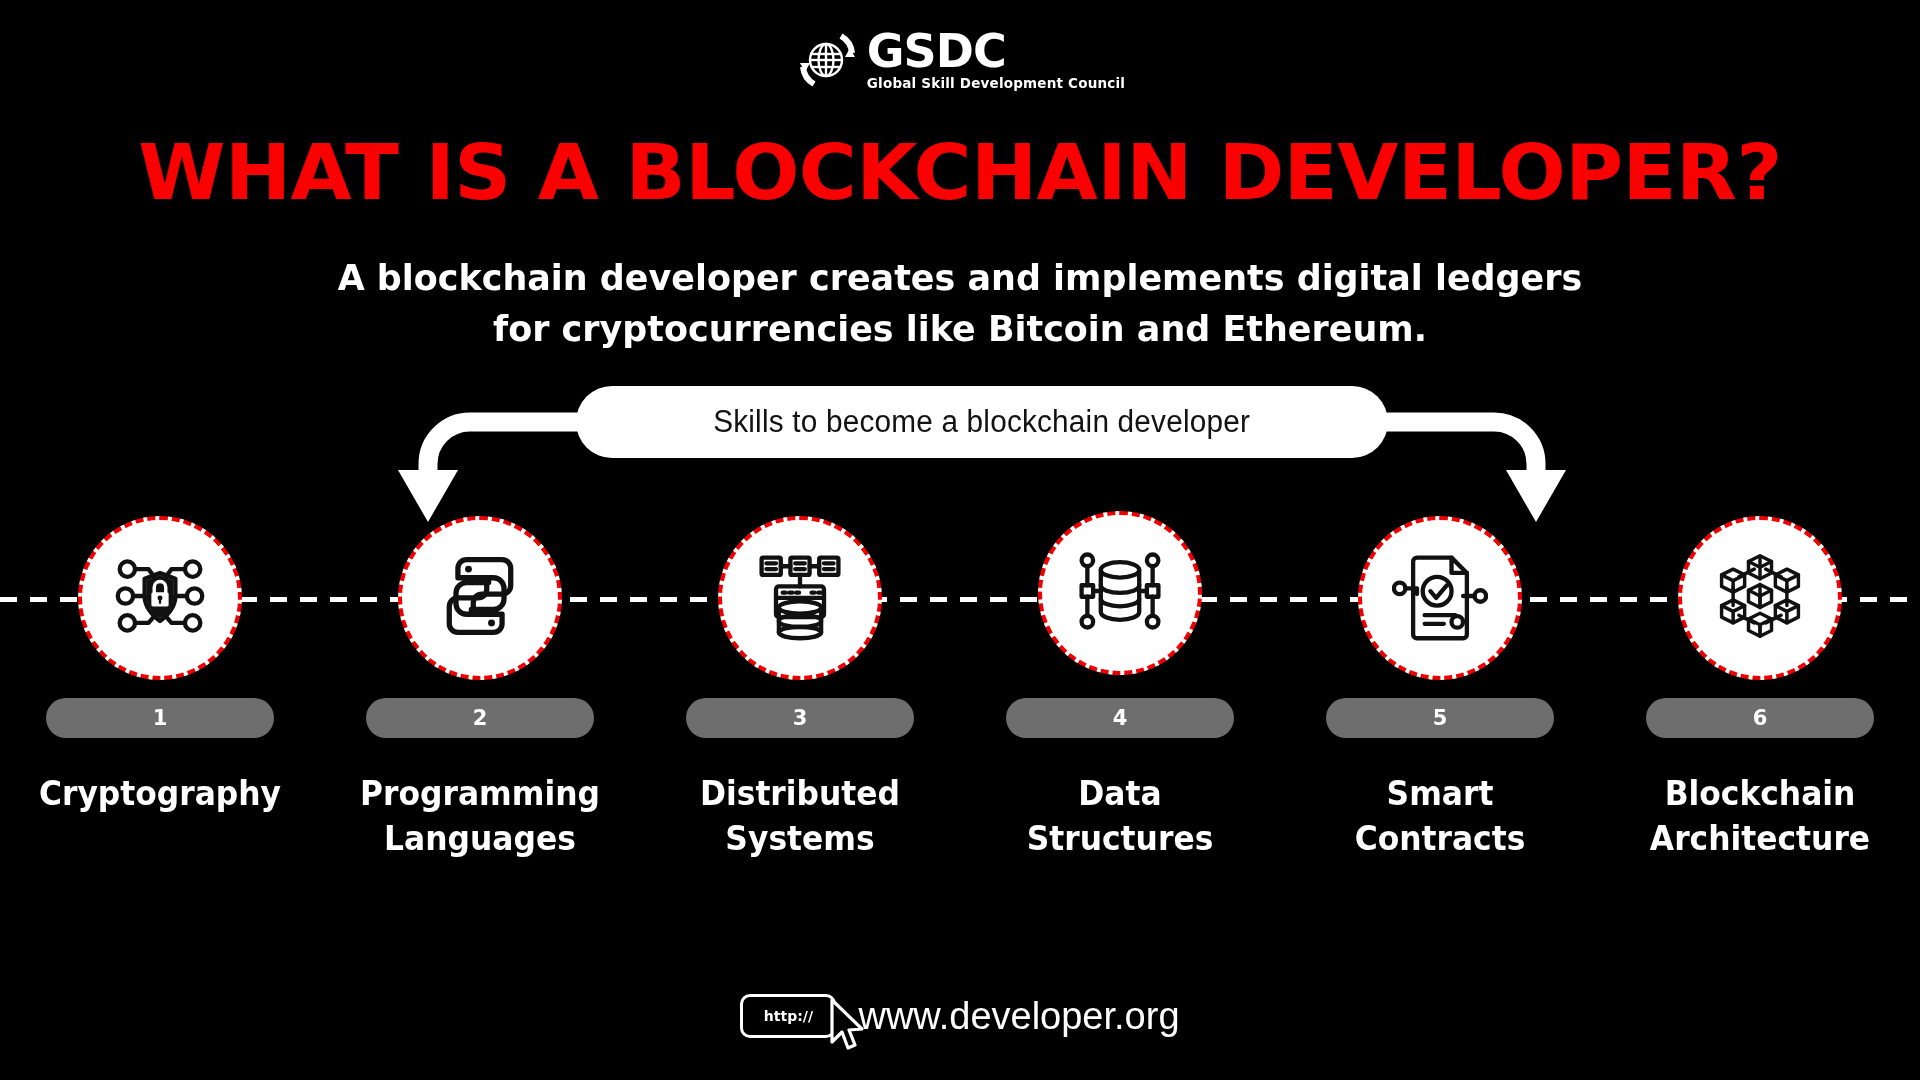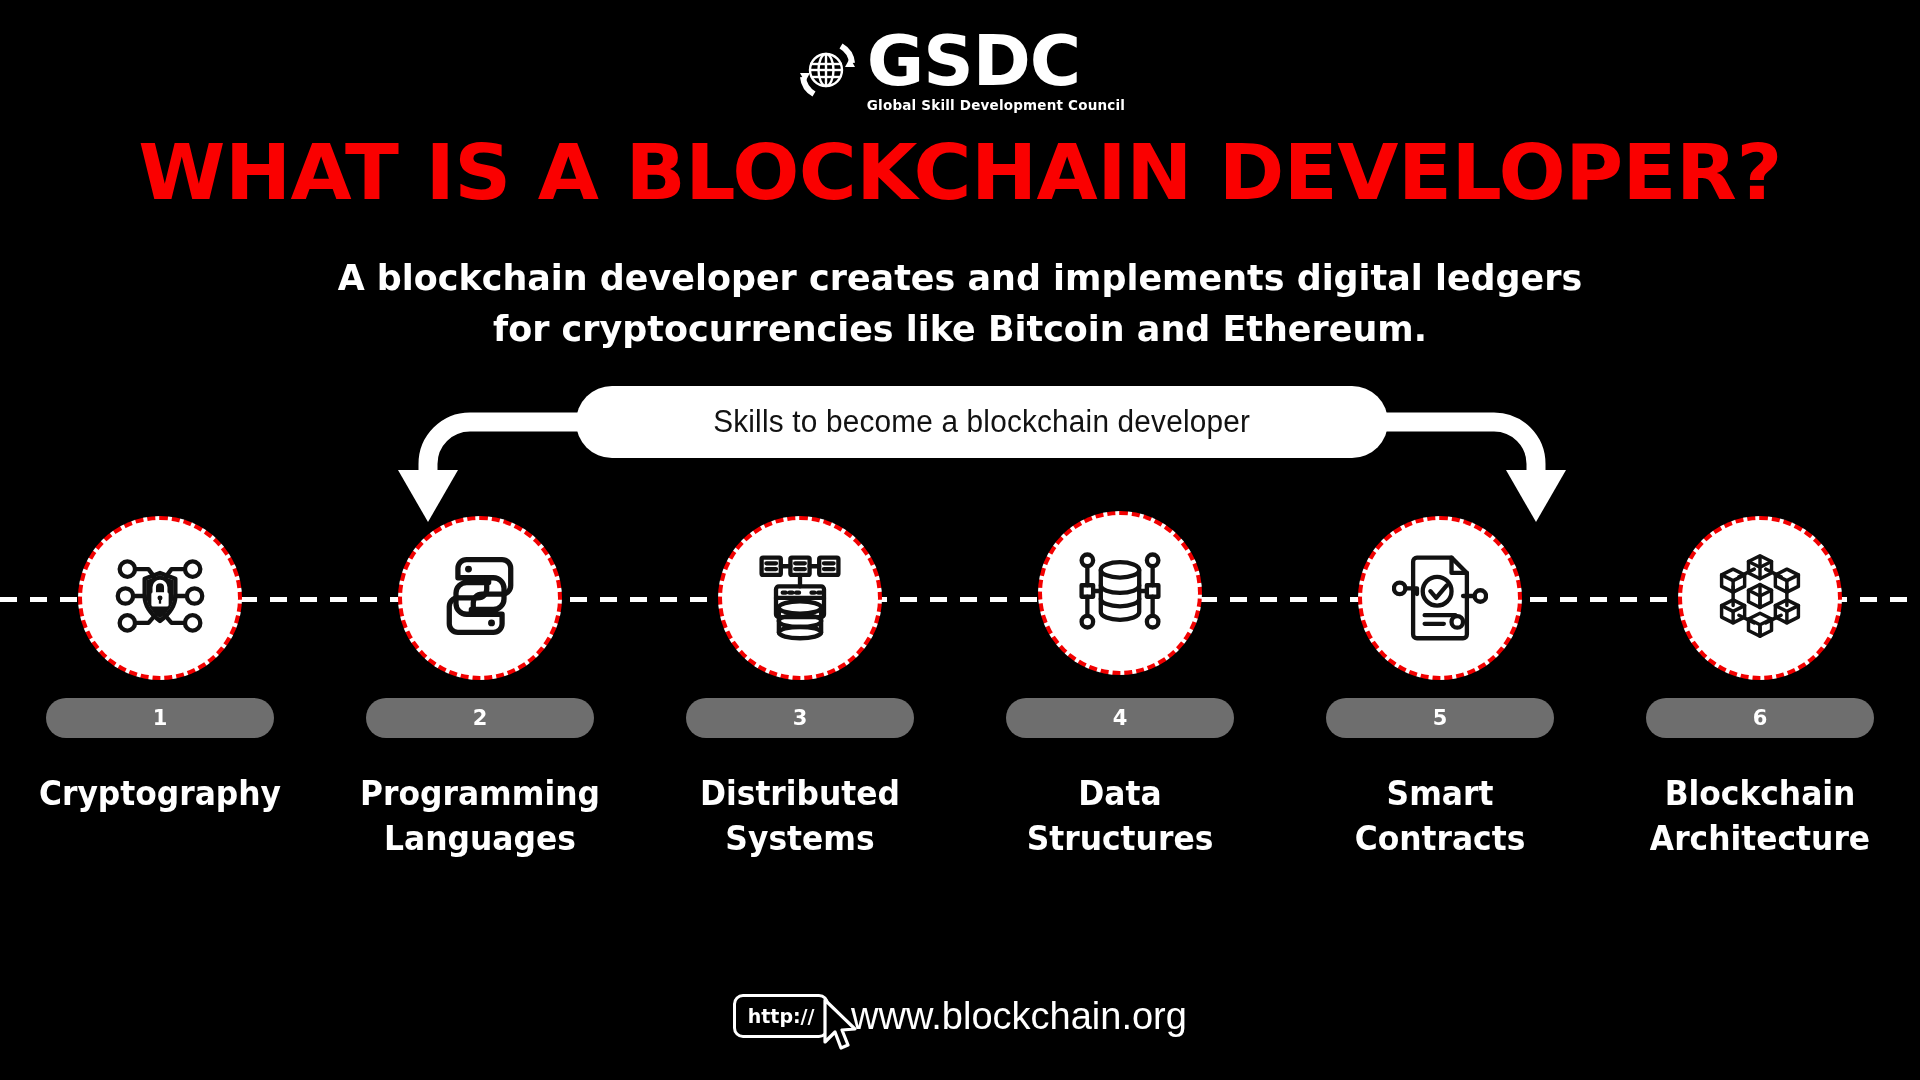--- a/index.html
+++ b/index.html
@@ -45,21 +45,21 @@
   }
   .logo-texts {
     display: flex;
     flex-direction: column;
     align-items: flex-start;
     line-height: 1;
   }
   .logo-main {
     font-family: "DejaVu Sans", sans-serif;
     font-weight: bold;
-    font-size: 70px;
+    font-size: 46px;
     color: #ffffff;
     letter-spacing: -1px;
   }
   .logo-sub {
     font-family: "DejaVu Sans", sans-serif;
     font-weight: bold;
     font-size: 13.5px;
     color: #ffffff;
     letter-spacing: 0.2px;
     margin-top: 3px;
@@ -226,21 +226,21 @@
     width: 96px;
     height: 44px;
     border: 3px solid #ffffff;
     border-radius: 10px;
     display: flex;
     align-items: center;
     justify-content: center;
     color: #ffffff;
     font-family: "DejaVu Sans", sans-serif;
     font-weight: bold;
-    font-size: 19px;
+    font-size: 14px;
     box-sizing: border-box;
   }
   .cursor-ic {
     width: 40px;
     height: 54px;
     margin-left: -8px;
     margin-top: 18px;
     position: relative;
     z-index: 4;
   }
@@ -507,16 +507,16 @@
 
   <div class="footer">
     <div class="http-badge">
       <span>http://</span>
     </div>
     <span class="cursor-ic">
       <svg viewBox="0 0 40 54" xmlns="http://www.w3.org/2000/svg">
         <path d="M4 2 L4 44 L14 34 L20 50 L27 47 L21 32 L34 31 Z" fill="#000000" stroke="#ffffff" stroke-width="3.2" stroke-linejoin="round"></path>
       </svg>
     </span>
-    <span class="site-url">www.blockchain.org</span>
+    <span class="site-url">www.developer.org</span>
   </div>
 
 </div>
 
 </body></html>

